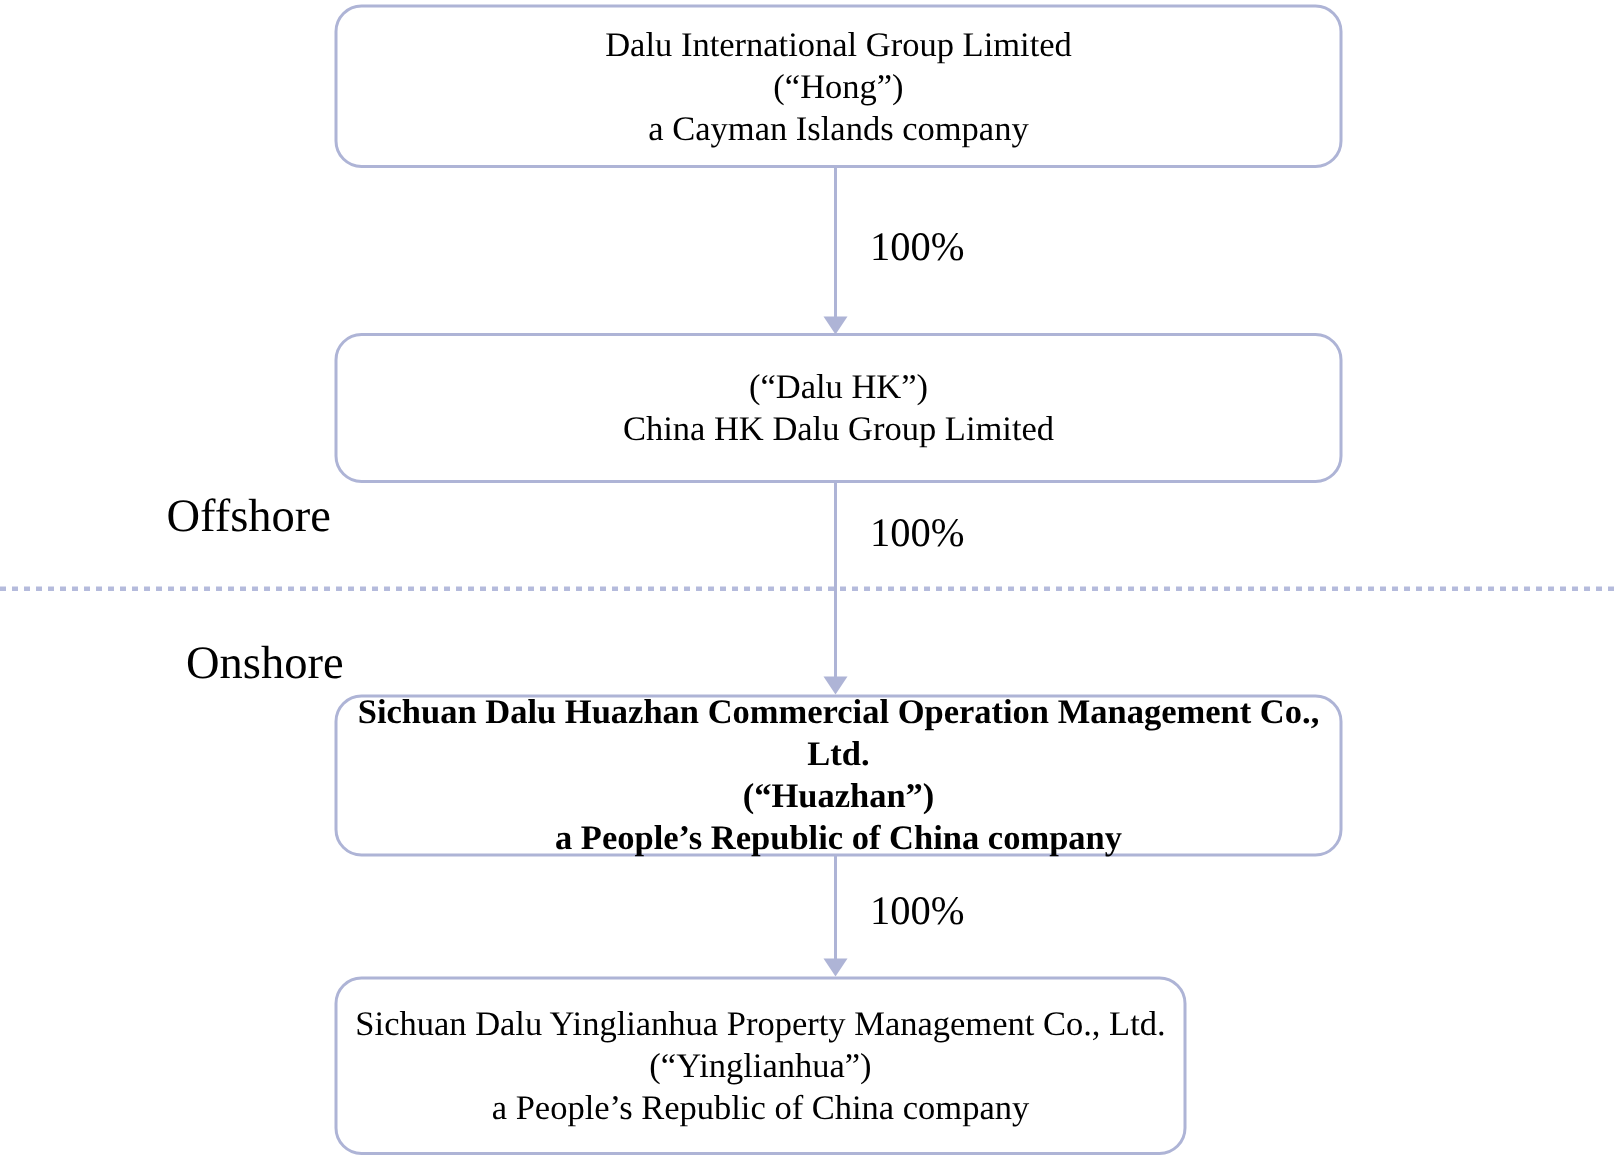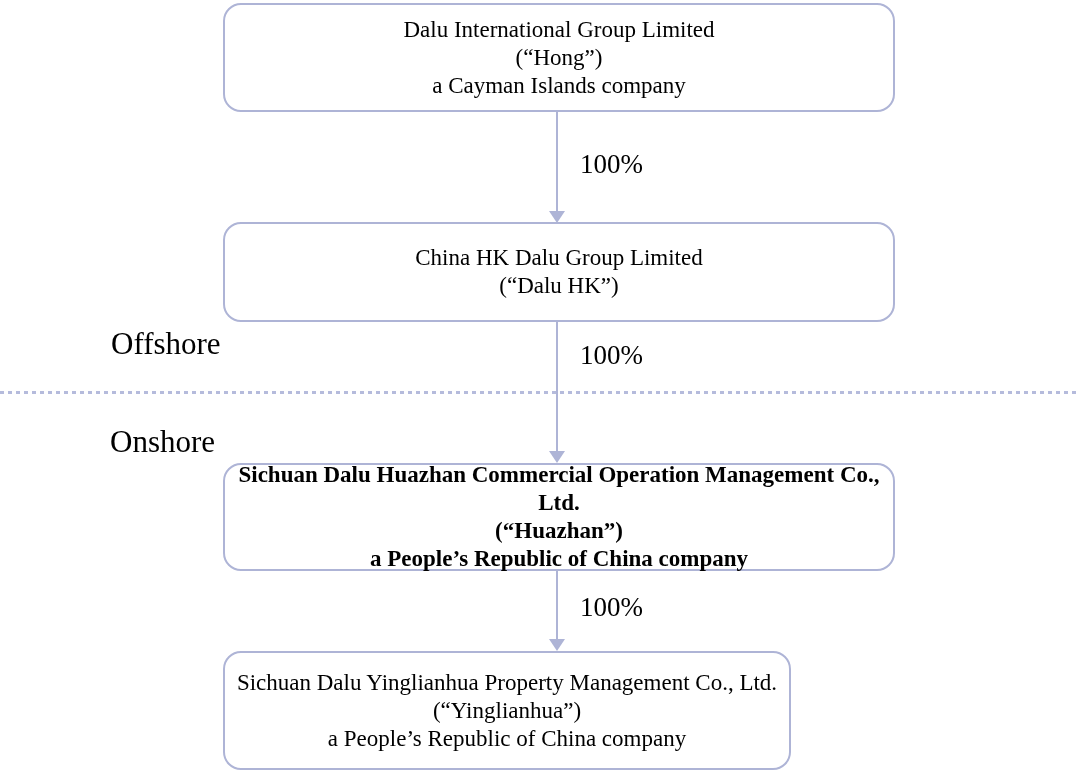--- a/index.html
+++ b/index.html
@@ -97,42 +97,42 @@
     );
     z-index: 1;
   }
   .region-label {
     position: absolute;
     font-size: 31px;
     line-height: 28px;
     white-space: nowrap;
   }
   .region-offshore { left: 111px; top: 330px; }
-  .region-onshore  { left: 110px; top: 428px; }
+  .region-onshore  { left: 124px; top: 428px; }
 </style>
 </head>
 <body>
 
 <div class="canvas">
 
   <div class="node node-1">
     <div class="node-line">Dalu International Group Limited</div>
     <div class="node-line">(“Hong”)</div>
     <div class="node-line">a Cayman Islands company</div>
   </div>
 
   <div class="arrow arrow-1">
     <div class="arrow-line"></div>
     <div class="arrow-head"></div>
   </div>
   <div class="edge-label edge-label-1">100%</div>
 
   <div class="node node-2">
+    <div class="node-line">(“Dalu HK”)</div>
     <div class="node-line">China HK Dalu Group Limited</div>
-    <div class="node-line">(“Dalu HK”)</div>
   </div>
 
   <div class="region-label region-offshore">Offshore</div>
   <div class="divider"></div>
   <div class="region-label region-onshore">Onshore</div>
 
   <div class="arrow arrow-2">
     <div class="arrow-line"></div>
     <div class="arrow-head"></div>
   </div>

